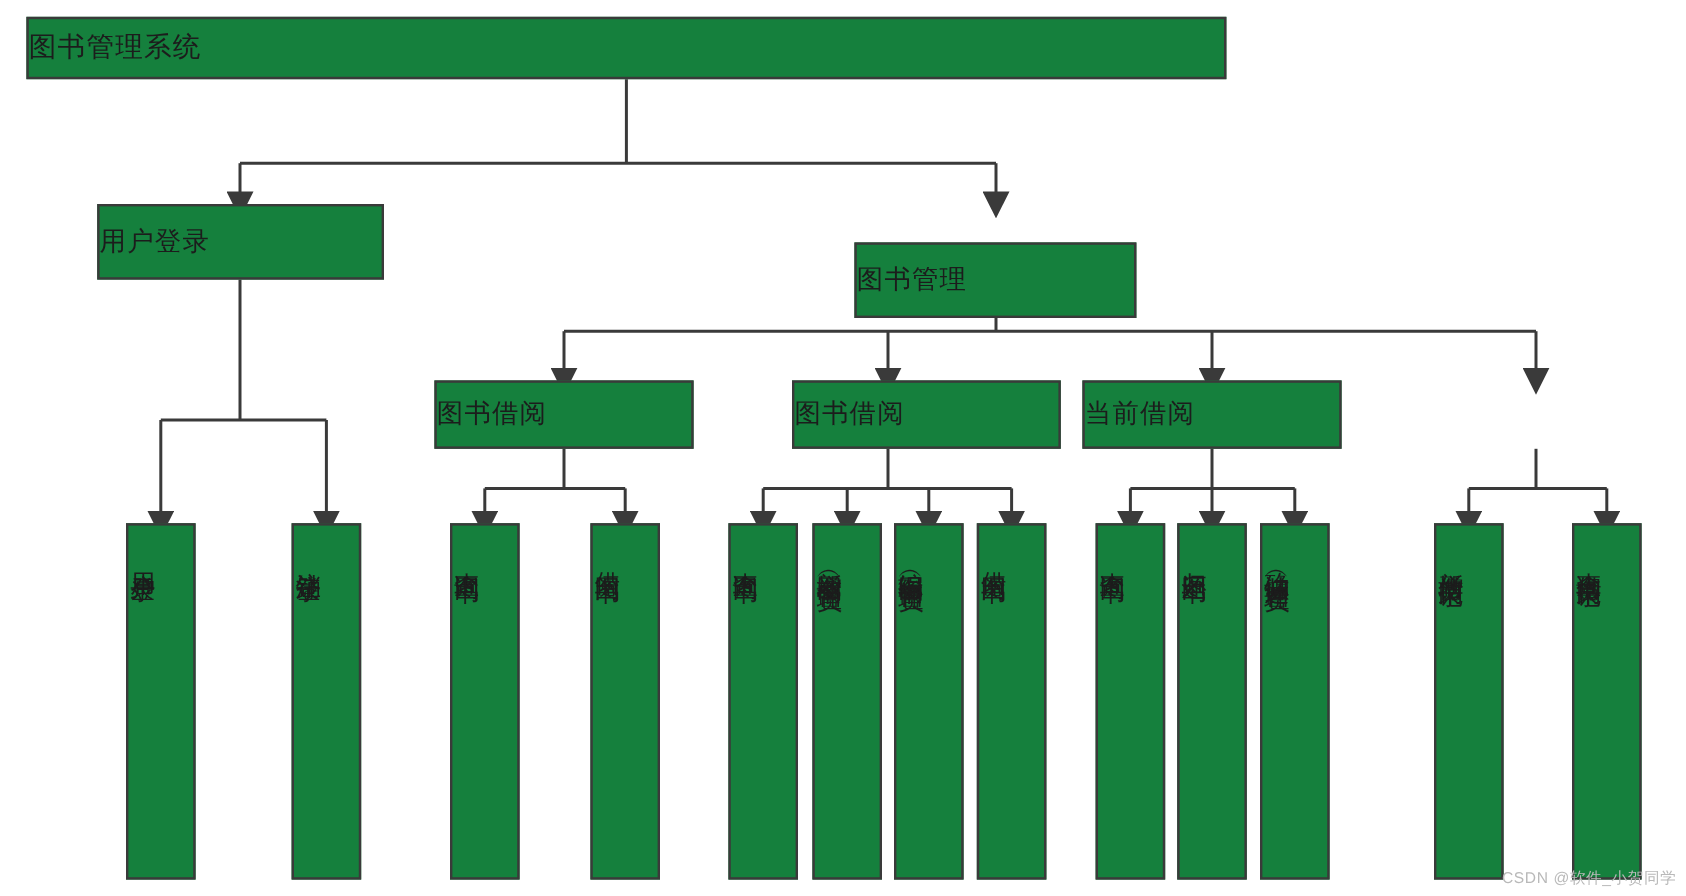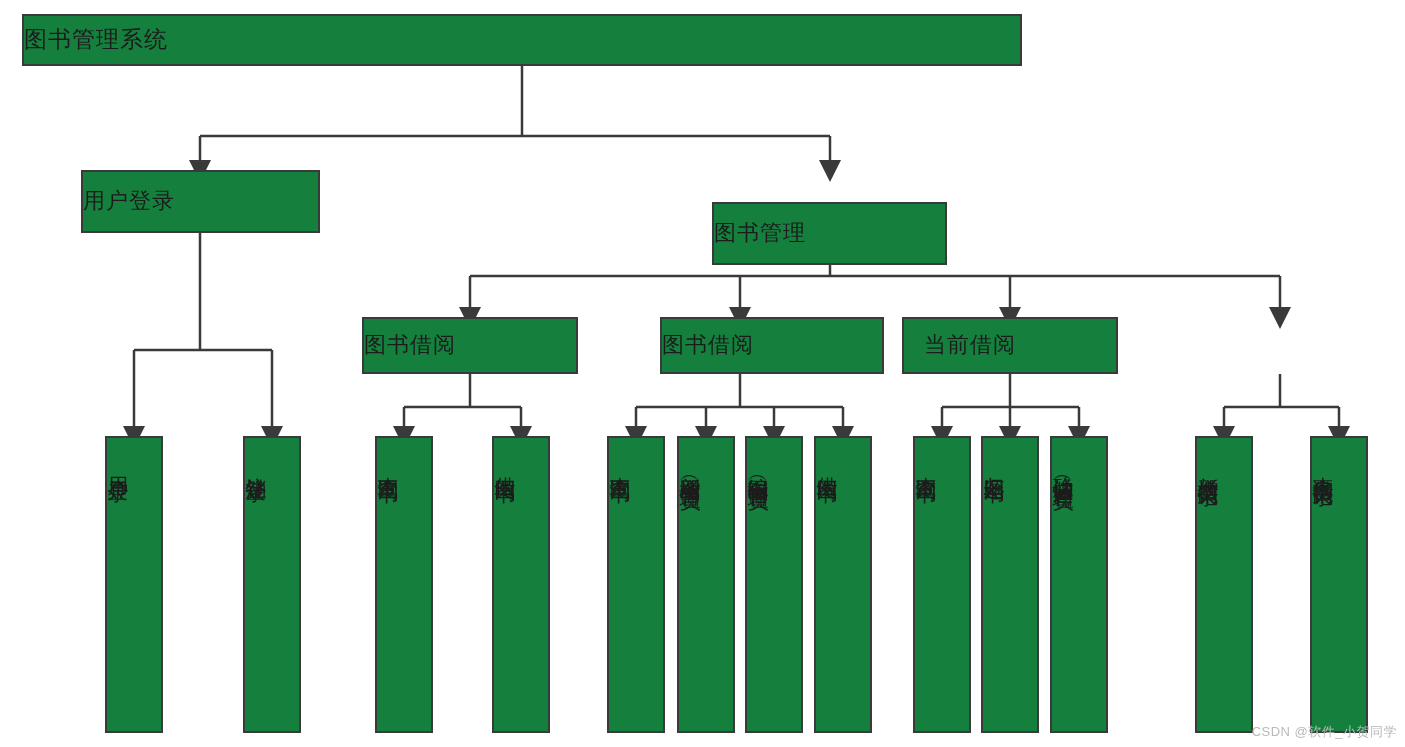--- a/index.html
+++ b/index.html
@@ -131,21 +131,21 @@
   <div class="node horiz" style="left:712px; top:170px; width:235px; height:63px;margin-top:32px;">
     <span>图书管理</span>
   </div>
 
   <div class="node horiz" style="left:362px; top:317px; width:216px; height:57px;">
     <span>图书借阅</span>
   </div>
   <div class="node horiz" style="left:660px; top:317px; width:224px; height:57px;">
     <span>图书借阅</span>
   </div>
-  <div class="node horiz" style="left:902px; top:317px; width:216px; height:57px;padding-left:20px;">
+  <div class="node horiz" style="left:902px; top:317px; width:216px; height:57px;">
     <span>当前借阅</span>
   </div>
 
   <div class="node vert" style="left:105px; top:436px; width:58px; height:297px;">
     <span class="vert-text">用户登录</span>
   </div>
   <div class="node vert" style="left:243px; top:436px; width:58px; height:297px;">
     <span class="vert-text">注销登录</span>
   </div>
 

